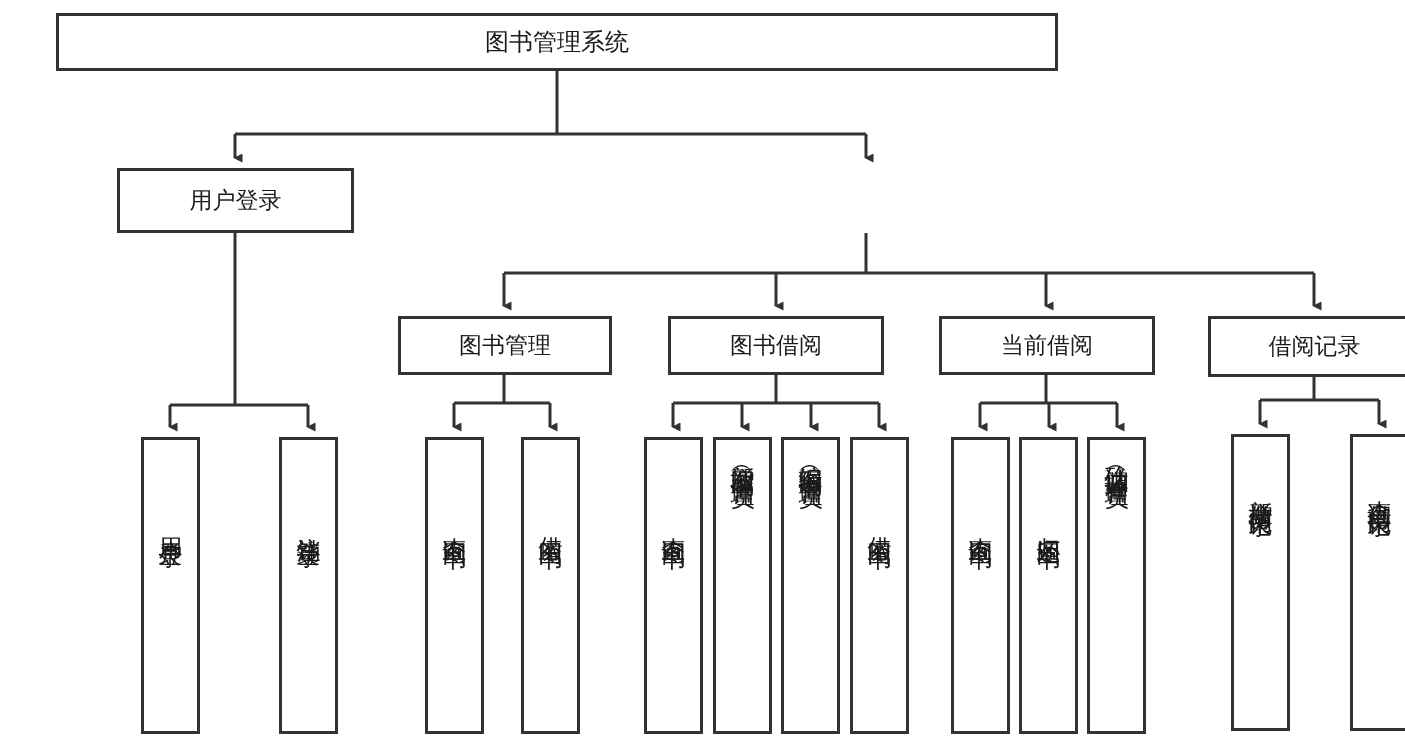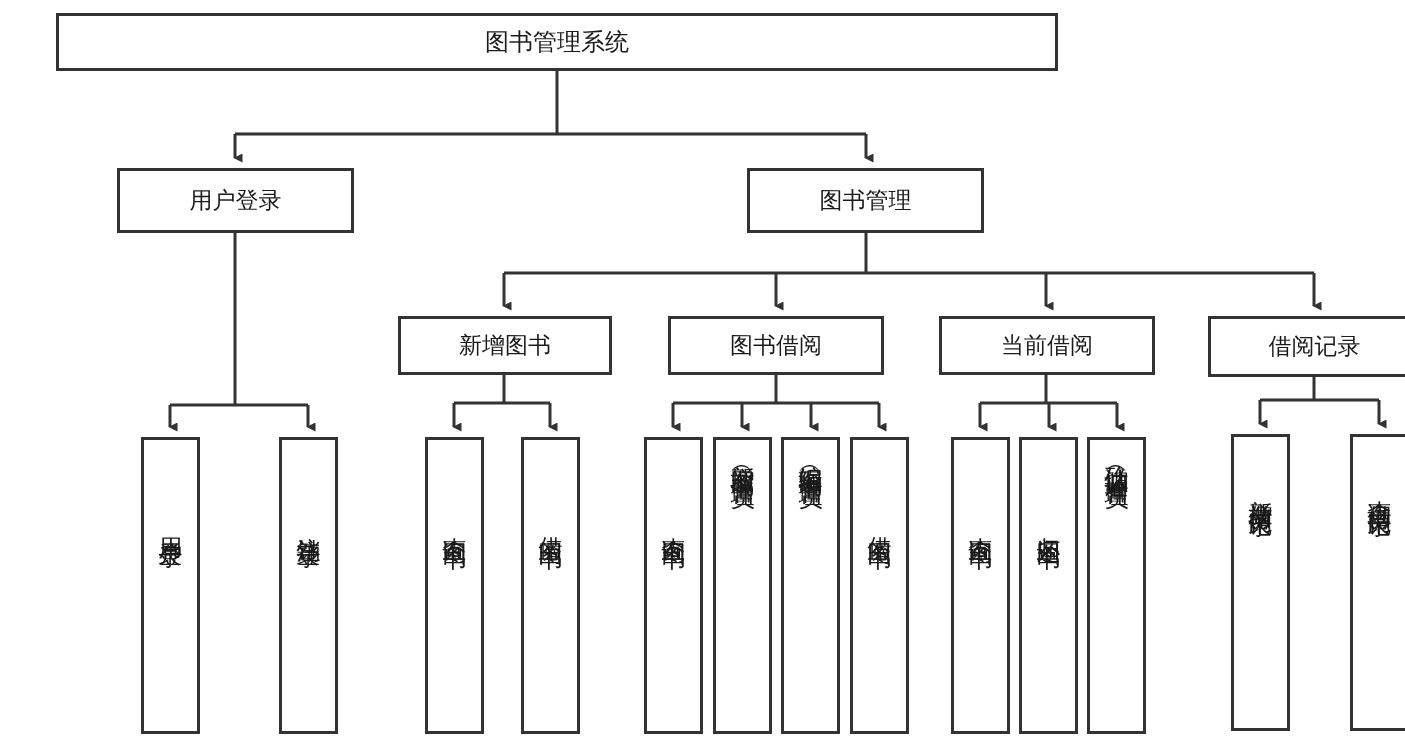--- a/index.html
+++ b/index.html
@@ -123,26 +123,23 @@
     </g>
   </svg>
 
   <div class="node root horiz" style="left:20px; top:13px; width:1002px; height:58px;">
     <span class="label">图书管理系统</span>
   </div>
 
   <div class="node horiz" style="left:81px; top:168px; width:237px; height:65px;">
     <span class="label">用户登录</span>
   </div>
-  <div class="node horiz" style="left:711px; top:168px; width:237px; height:65px;">
-    <span class="label">图书管理</span>
-  </div>
 
   <div class="node horiz" style="left:362px; top:316px; width:214px; height:59px;">
-    <span class="label">新增图书</span>
+    <span class="label">图书管理</span>
   </div>
   <div class="node horiz" style="left:903px; top:316px; width:216px; height:59px;">
     <span class="label">当前借阅</span>
   </div>
   <div class="node horiz" style="left:632px; top:316px; width:216px; height:59px;">
     <span class="label">图书借阅</span>
   </div>
   <div class="node horiz" style="left:1172px; top:316px; width:213px; height:61px;">
     <span class="label">借阅记录</span>
   </div>

